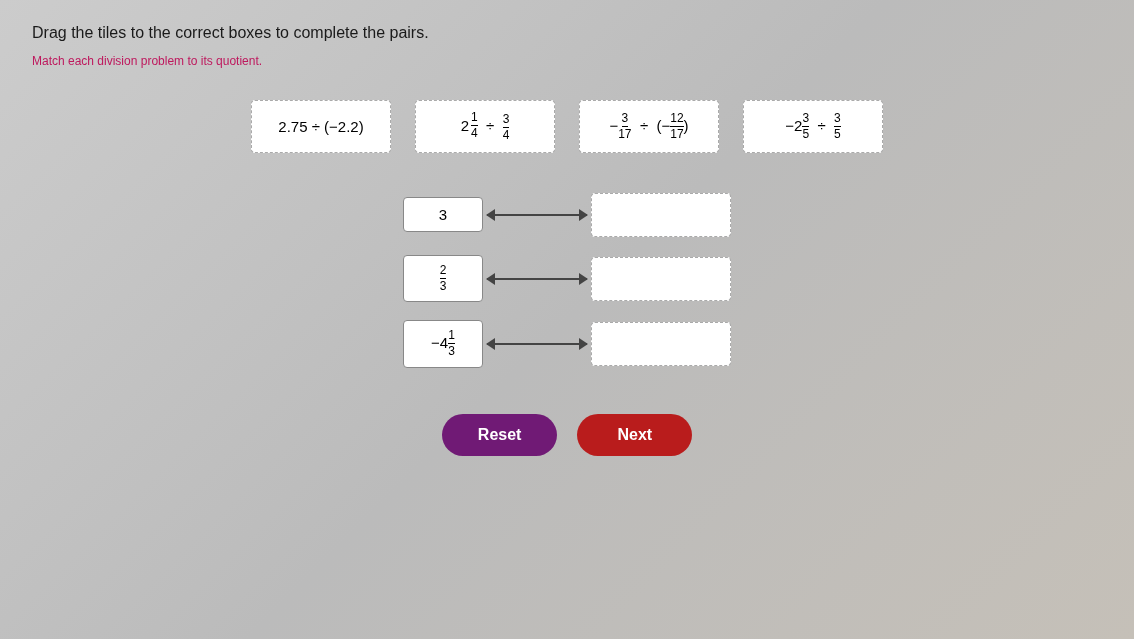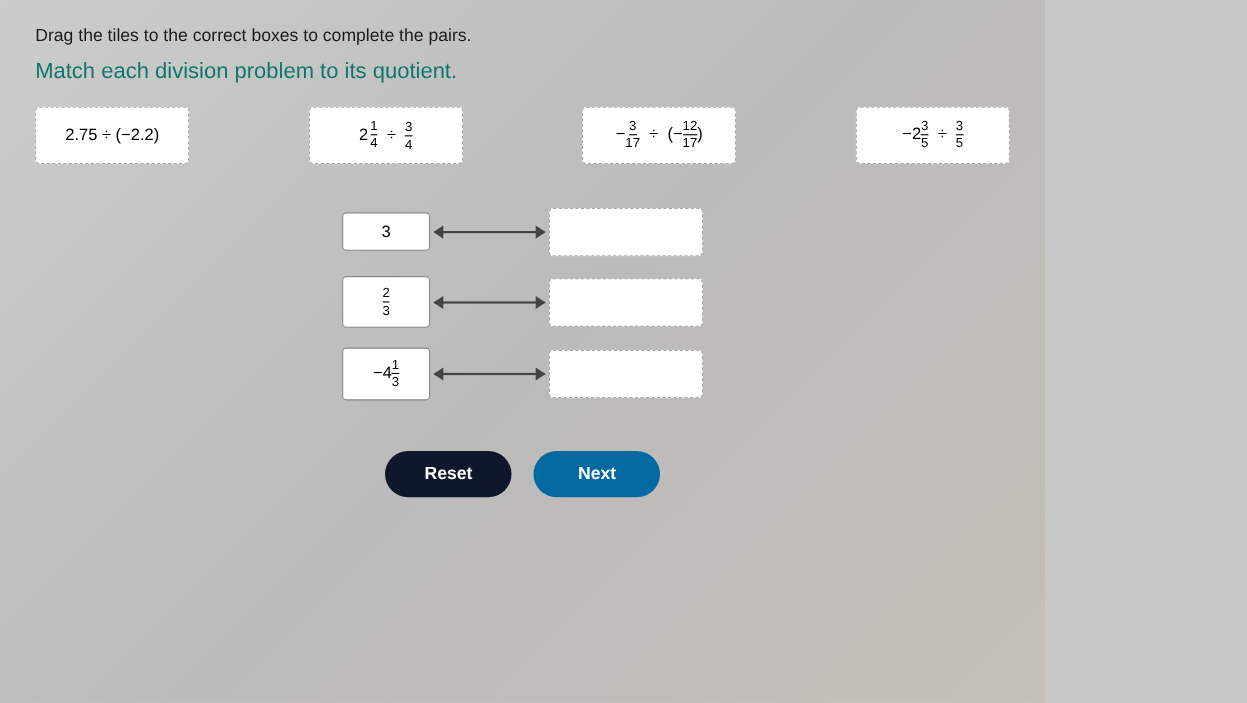--- a/index.html
+++ b/index.html
@@ -8,21 +8,21 @@
       font-family: Arial, sans-serif;
       background: #c8c8c8;
       width: 1134px;
       height: 639px;
       overflow: hidden;
       position: relative;
     }
 
     .page {
       background: #d4d0cb;
-      width: 950px;
+      width: 1134px;
       height: 639px;
       position: relative;
     }
 
     
     .page::before {
       content: '';
       position: absolute;
       inset: 0;
       background: linear-gradient(135deg, #ccc 0%, #bbb 50%, #c5c0b8 100%);
@@ -34,30 +34,30 @@
       padding: 24px 32px;
     }
 
     .instruction-1 {
       font-size: 16px;
       color: #1a1a1a;
       margin-bottom: 12px;
     }
 
     .instruction-2 {
-      font-size: 20px;
-      color: #0f766e;
-      margin-bottom: 20px;
+      font-size: 12px;
+      color: #be185d;
+      margin-bottom: 32px;
     }
 
     
     .tiles-row {
       display: flex;
       gap: 24px;
-      justify-content: space-between;
+      justify-content: center;
       margin-bottom: 40px;
     }
 
     .problem-tile {
       background: white;
       border: 1.5px dashed #aaa;
       border-radius: 4px;
       padding: 10px 18px;
       font-size: 15px;
       display: flex;
@@ -175,32 +175,32 @@
 
     
     .buttons-row {
       display: flex;
       gap: 20px;
       justify-content: center;
       margin-top: 28px;
     }
 
     .btn-reset {
-      background: #0f172a;
+      background: #701a75;
       color: white;
       border: none;
       border-radius: 24px;
       padding: 12px 36px;
       font-size: 16px;
       font-weight: bold;
       cursor: pointer;
     }
 
     .btn-next {
-      background: #0369a1;
+      background: #b91c1c;
       color: white;
       border: none;
       border-radius: 24px;
       padding: 12px 40px;
       font-size: 16px;
       font-weight: bold;
       cursor: pointer;
     }
   </style>
 </head>

